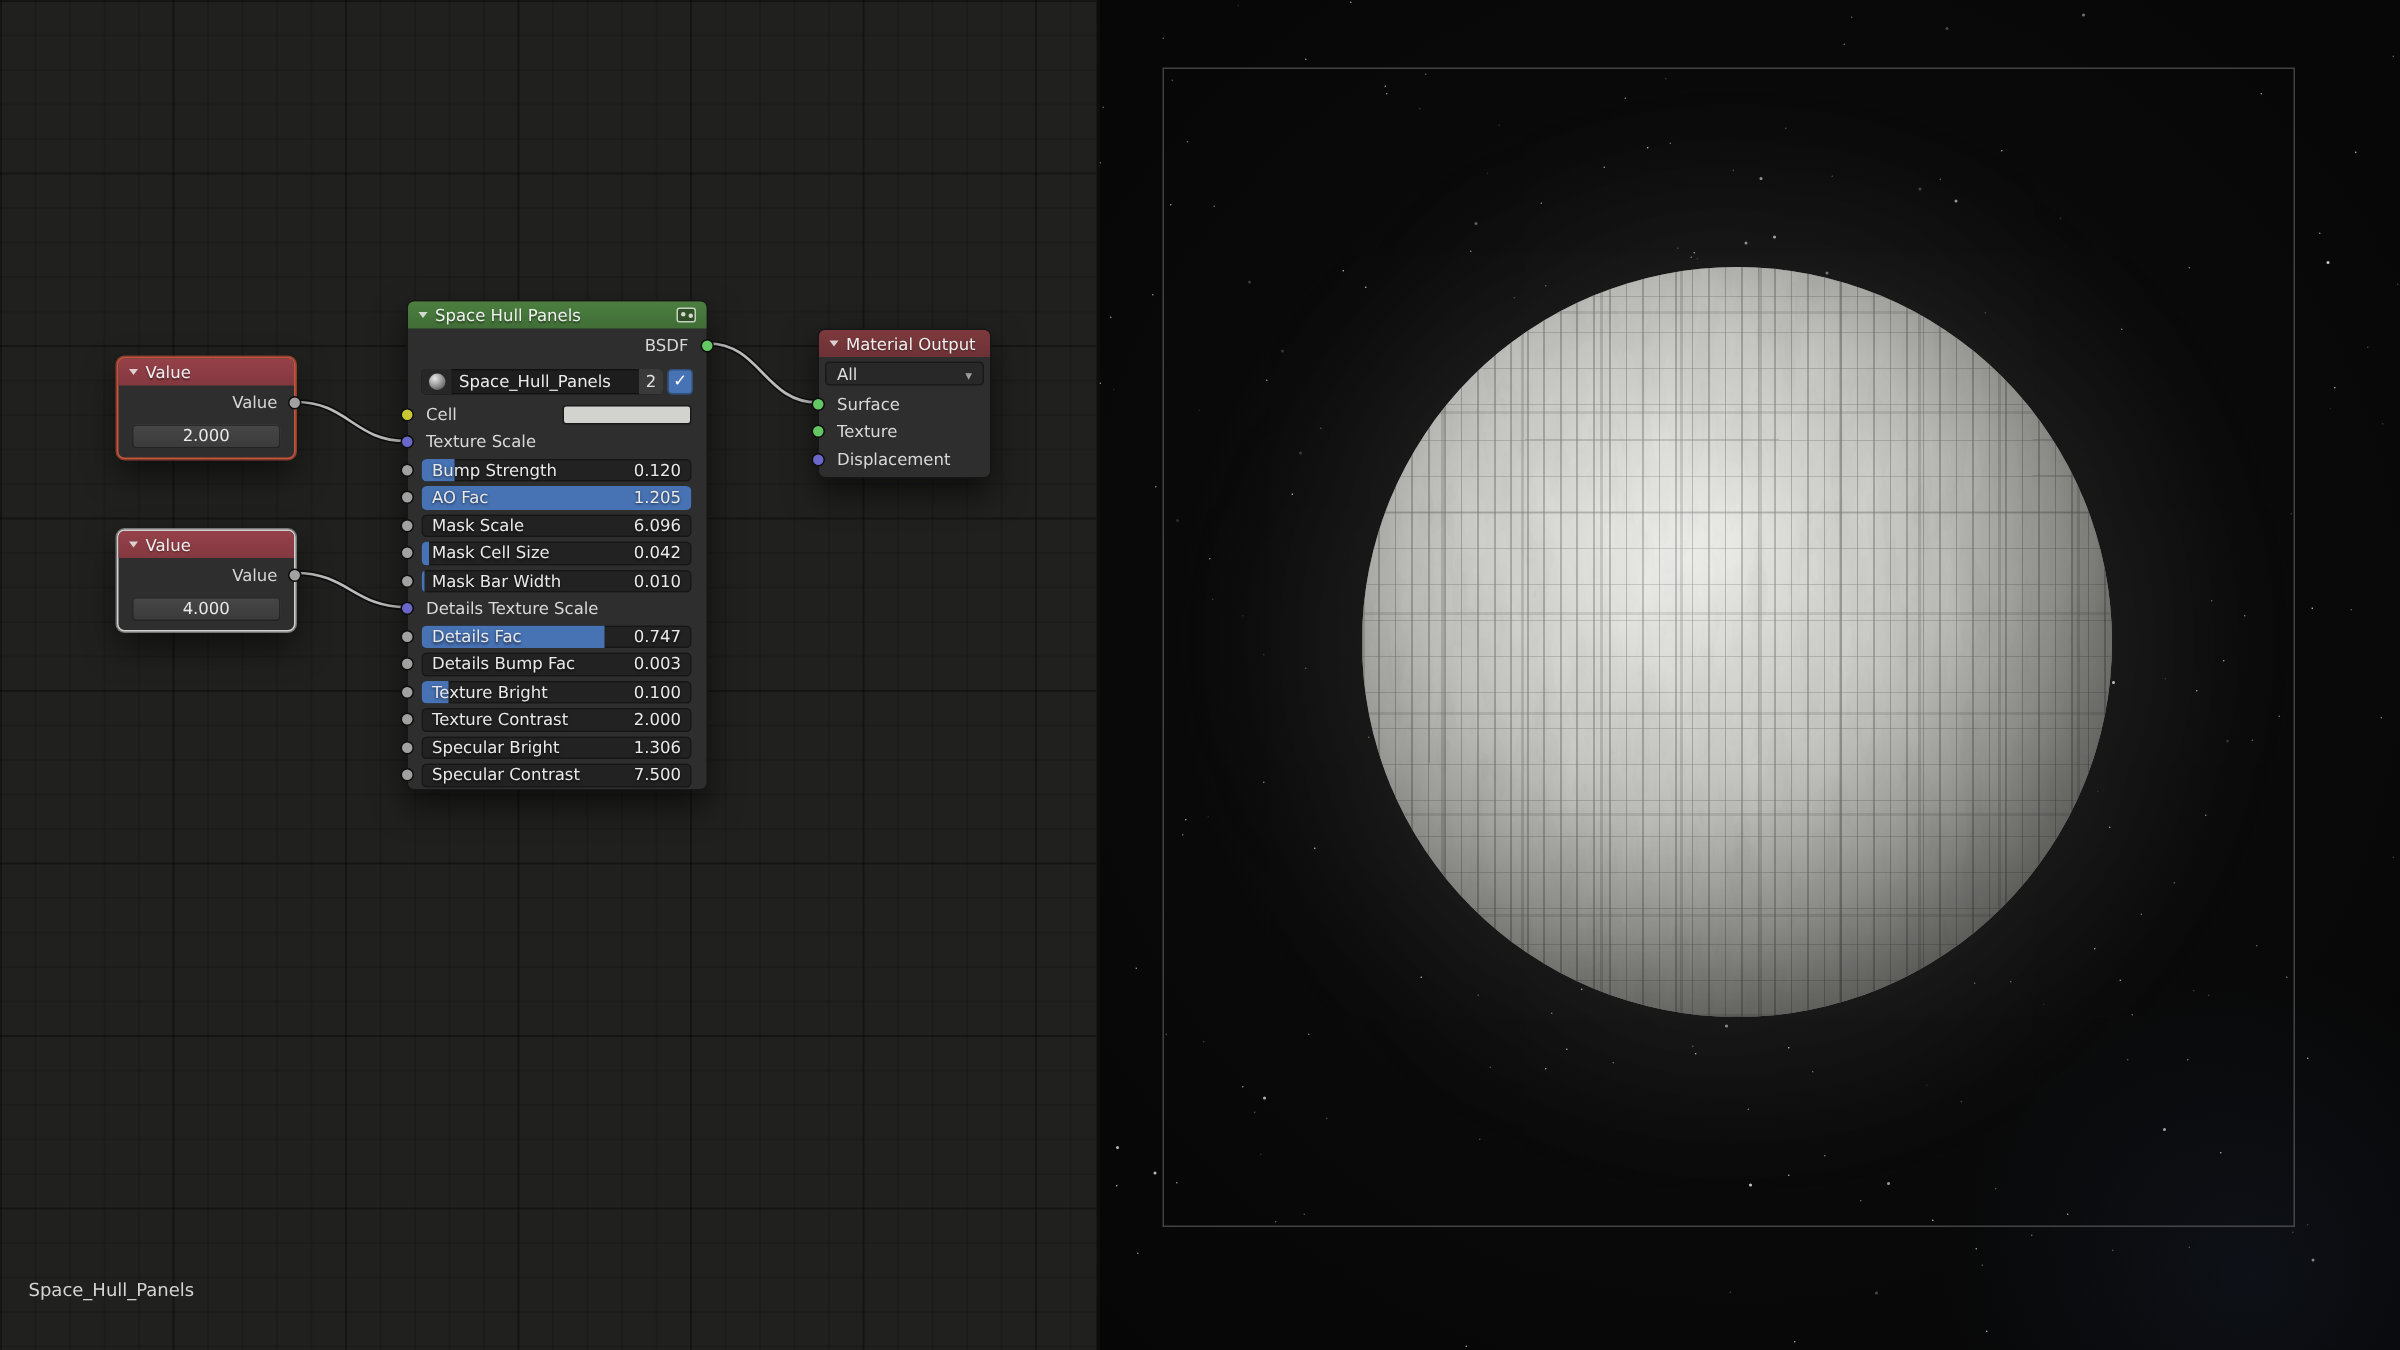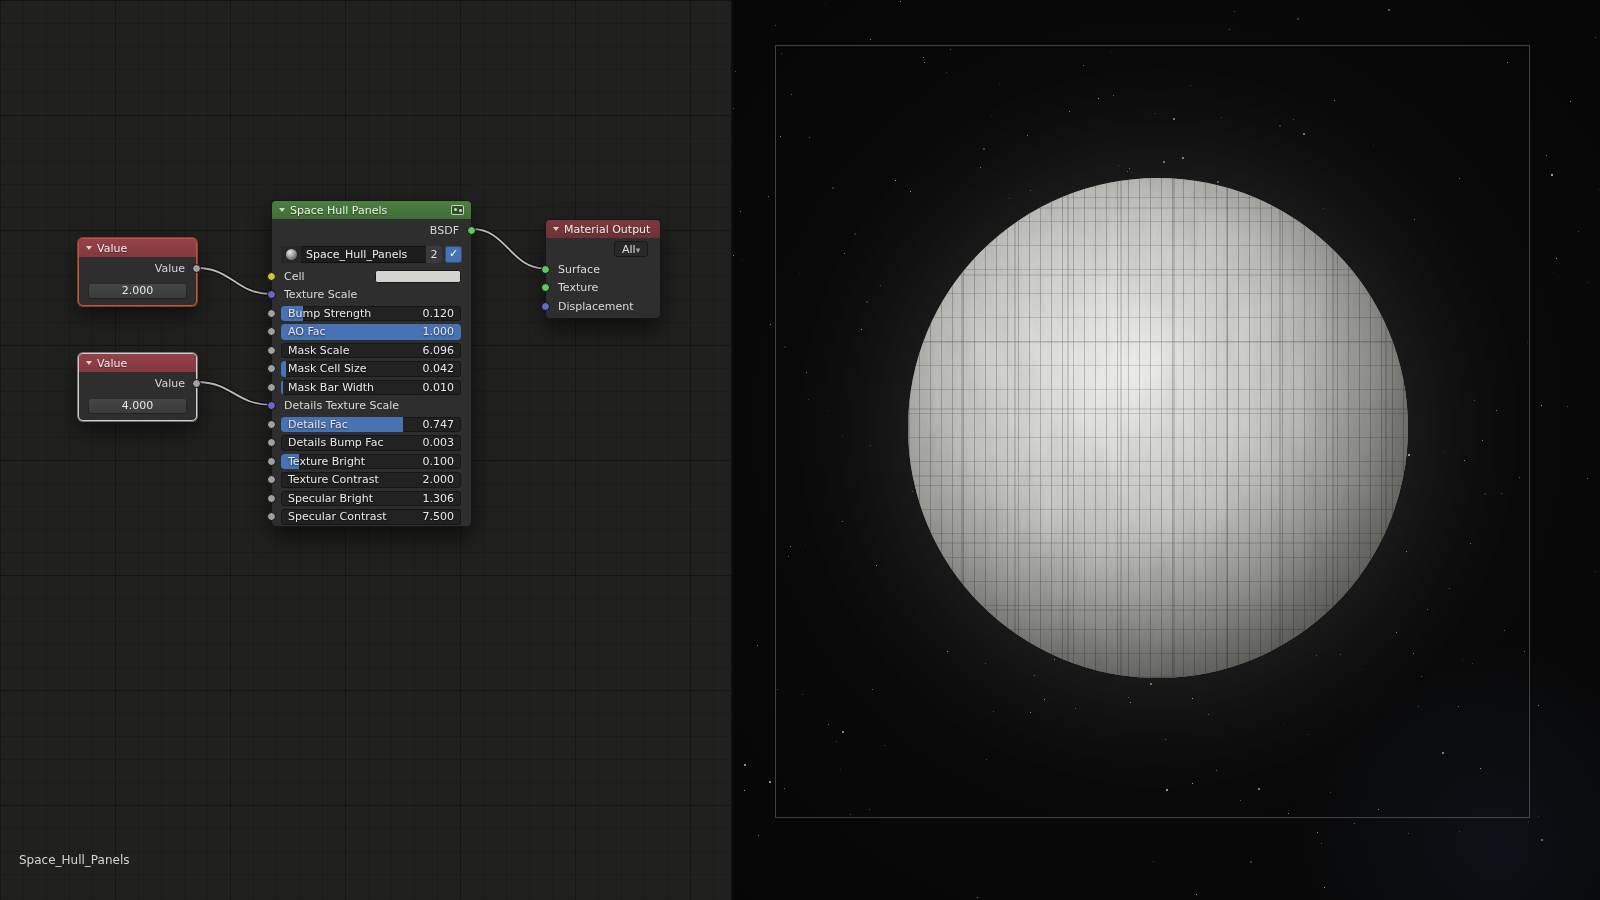--- a/index.html
+++ b/index.html
@@ -80,21 +80,21 @@
     border:1px solid #191919; border-radius:2.5px; }
 
   
   .vrow { height:22px; flex:0 0 22px; position:relative; display:flex; align-items:center;
     justify-content:flex-end; padding-right:11px; }
   .vfield { margin:4px 9px 0 9px; height:16px; background:linear-gradient(#474747,#3a3a3a);
     border-radius:3px; text-align:center; line-height:16px; color:#e8e8e8;
     box-shadow:inset 0 0 0 1px rgba(0,0,0,.4); }
 
   
-  .row-dd { height:22px; flex:0 0 22px; padding:0 24px;margin-left:44px; }
+  .row-dd { height:22px; flex:0 0 22px; padding:0 4px; }
   .dropdown { flex:1; height:16px; background:#282828; border:1px solid #191919; border-radius:3px;
     display:flex; align-items:center; padding:0 7px; color:#dedede; }
   .dd-label { flex:1; }
   .chev::after { content:"▾"; color:#9f9f9f; font-size:9px; }
 
   .footer-label { position:absolute; left:19px; top:853px; z-index:4; color:#d5d5d5; font-size:12px; }
 
   
   .viewport { position:absolute; left:733px; top:0; width:867px; height:900px; overflow:hidden;
     background:radial-gradient(circle at 49% 47%, #111111 0%, #0a0a0a 45%, #060606 100%); }
@@ -205,21 +205,21 @@
           <span class="sl">Bump Strength</span>
           <span class="sv">0.120</span>
         </div>
       </div>
 
       <div class="grow">
         <span class="socket in sock-value"></span>
         <div class="slider">
           <div class="fill" style="width: 100%;"></div>
           <span class="sl">AO Fac</span>
-          <span class="sv">1.000</span>
+          <span class="sv">1.205</span>
         </div>
       </div>
 
       <div class="grow">
         <span class="socket in sock-value"></span>
         <div class="slider">
           <div class="fill" style="width: 0%;"></div>
           <span class="sl">Mask Scale</span>
           <span class="sv">6.096</span>
         </div>

